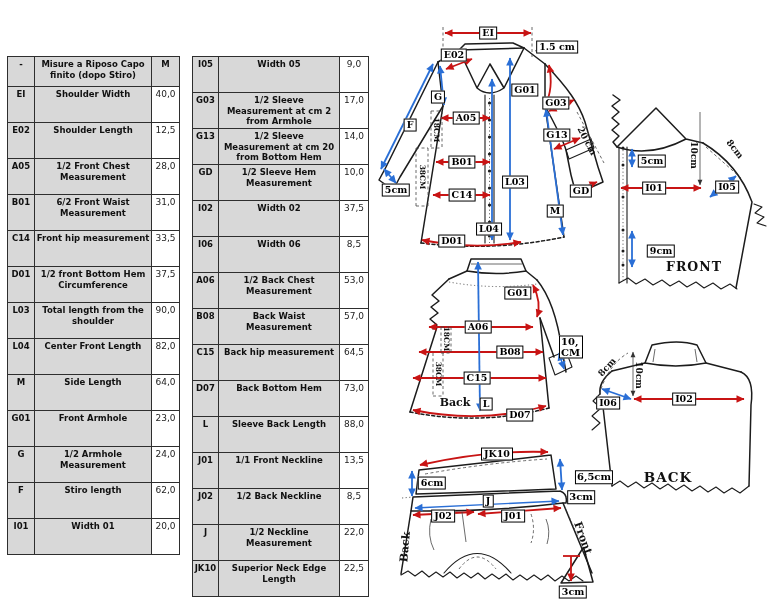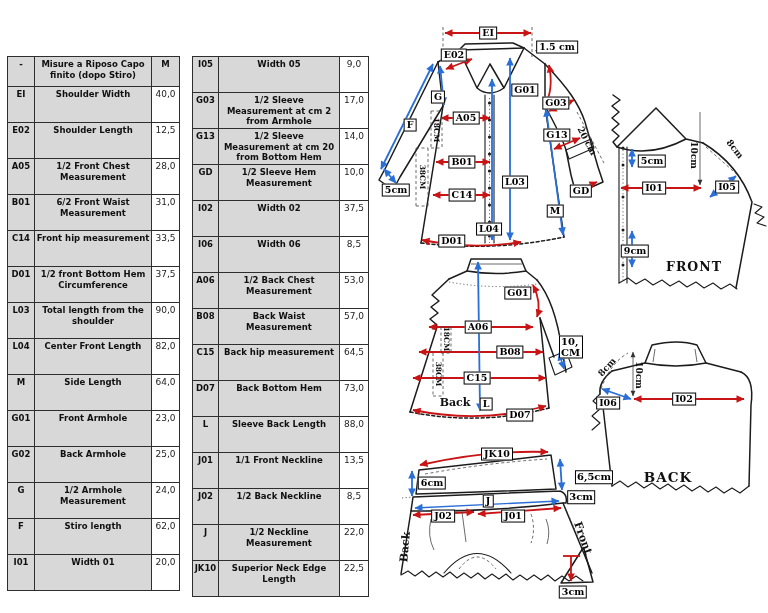--- a/index.html
+++ b/index.html
@@ -102,25 +102,20 @@
           <td>M</td>
           <td>Side Length</td>
           <td class="v">64,0</td>
         </tr>
     <tr>
           <td>G01</td>
           <td>Front Armhole</td>
           <td class="v">23,0</td>
         </tr>
     <tr>
-          <td>G02</td>
-          <td>Back Armhole</td>
-          <td class="v">25,0</td>
-        </tr>
-    <tr>
           <td>G</td>
           <td>1/2 Armhole Measurement</td>
           <td class="v">24,0</td>
         </tr>
     <tr>
           <td>F</td>
           <td>Stiro length</td>
           <td class="v">62,0</td>
         </tr>
     <tr>
@@ -374,21 +369,21 @@
   <div class="lb" style="left:557px;top:135px">G13</div>
   <div class="txt r62" style="left:587px;top:141px">20 cm</div>
   <div class="lb" style="left:581px;top:191px">GD</div>
   <div class="lb" style="left:555px;top:211px">M</div>
 
   <div class="lb" style="left:652px;top:161px">5cm</div>
   <div class="lb" style="left:654px;top:188px">I01</div>
   <div class="txt r90" style="left:694px;top:155px">10cm</div>
   <div class="txt r52" style="left:735px;top:149px">8cm</div>
   <div class="lb" style="left:727px;top:187px">I05</div>
-  <div class="lb" style="left:635px;top:251px">9cm</div>
+  <div class="lb" style="left:661px;top:251px">9cm</div>
   <div class="txt cap" style="left:694px;top:266px">FRONT</div>
 
   <div class="lb" style="left:518px;top:293px">G01</div>
   <div class="lb" style="left:478px;top:327px">A06</div>
   <div class="txt sm r90" style="left:446px;top:339px">18CM</div>
   <div class="lb" style="left:510px;top:352px">B08</div>
   <div class="txt sm r90" style="left:438px;top:374px">38CM</div>
   <div class="lb" style="left:477px;top:378px">C15</div>
   <div class="lb" style="left:486px;top:404px">L</div>
   <div class="txt" style="left:455px;top:402px;font-size:11px">Back</div>

